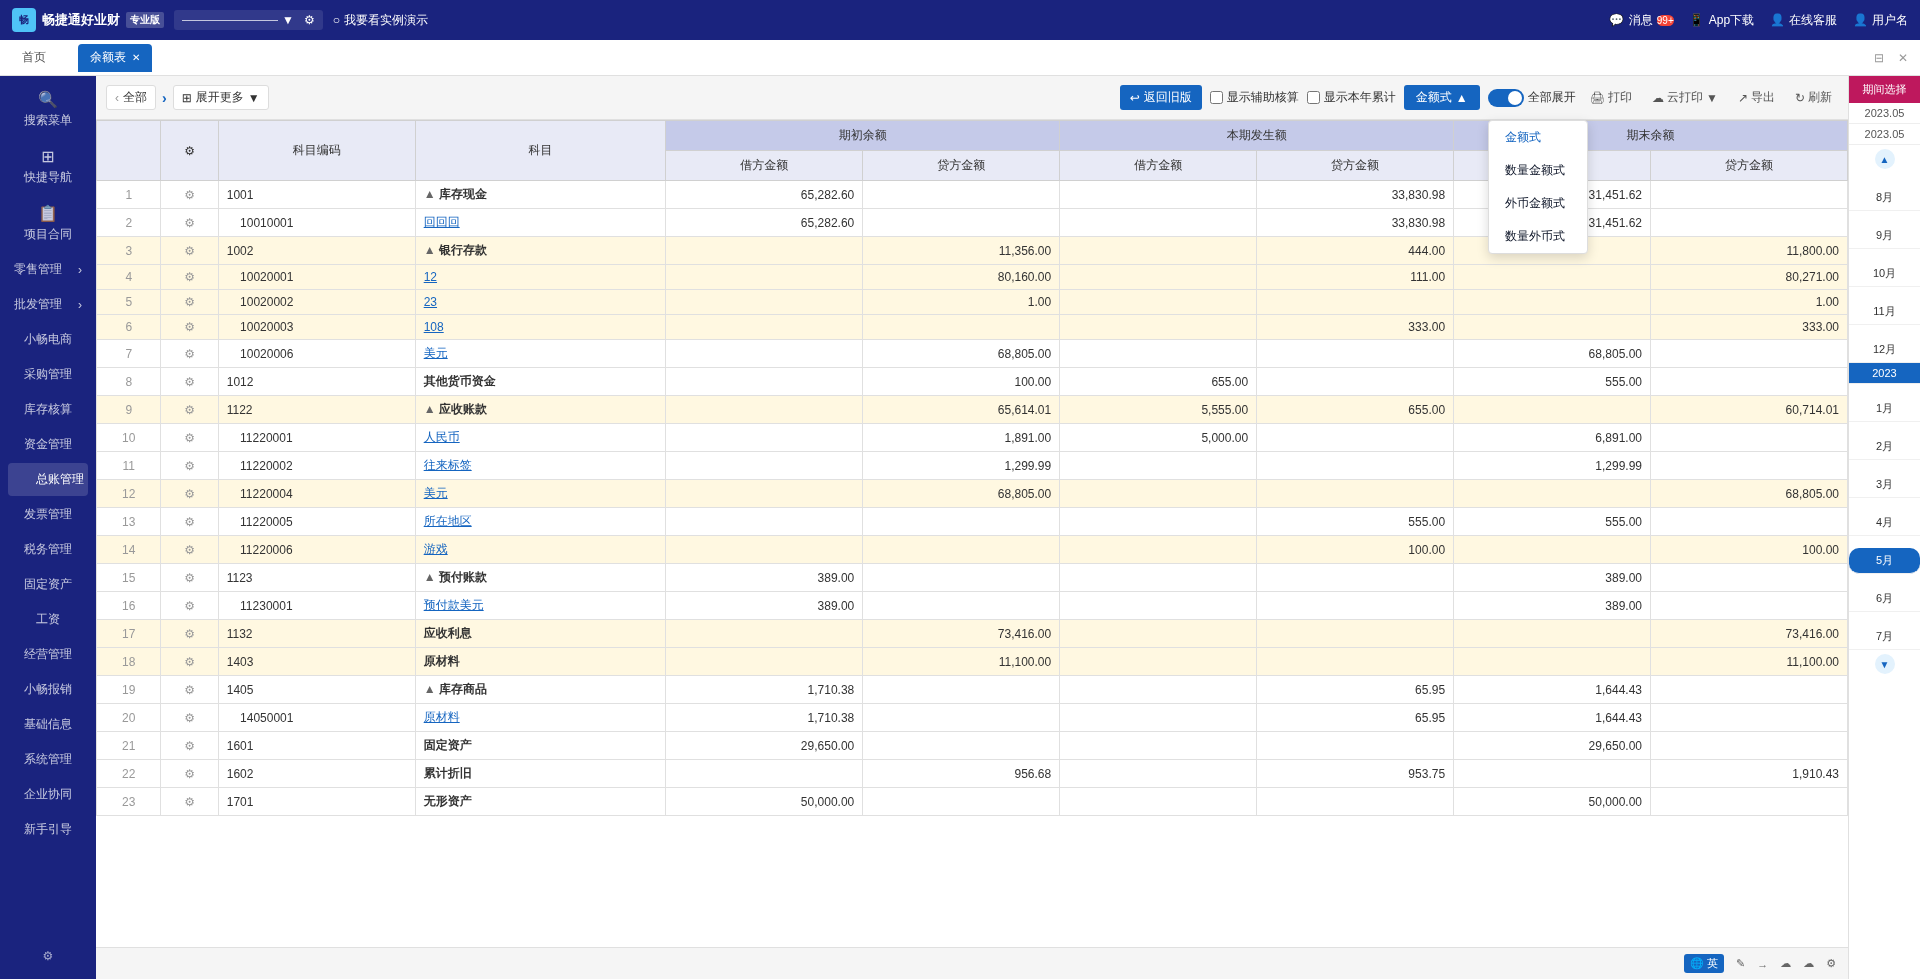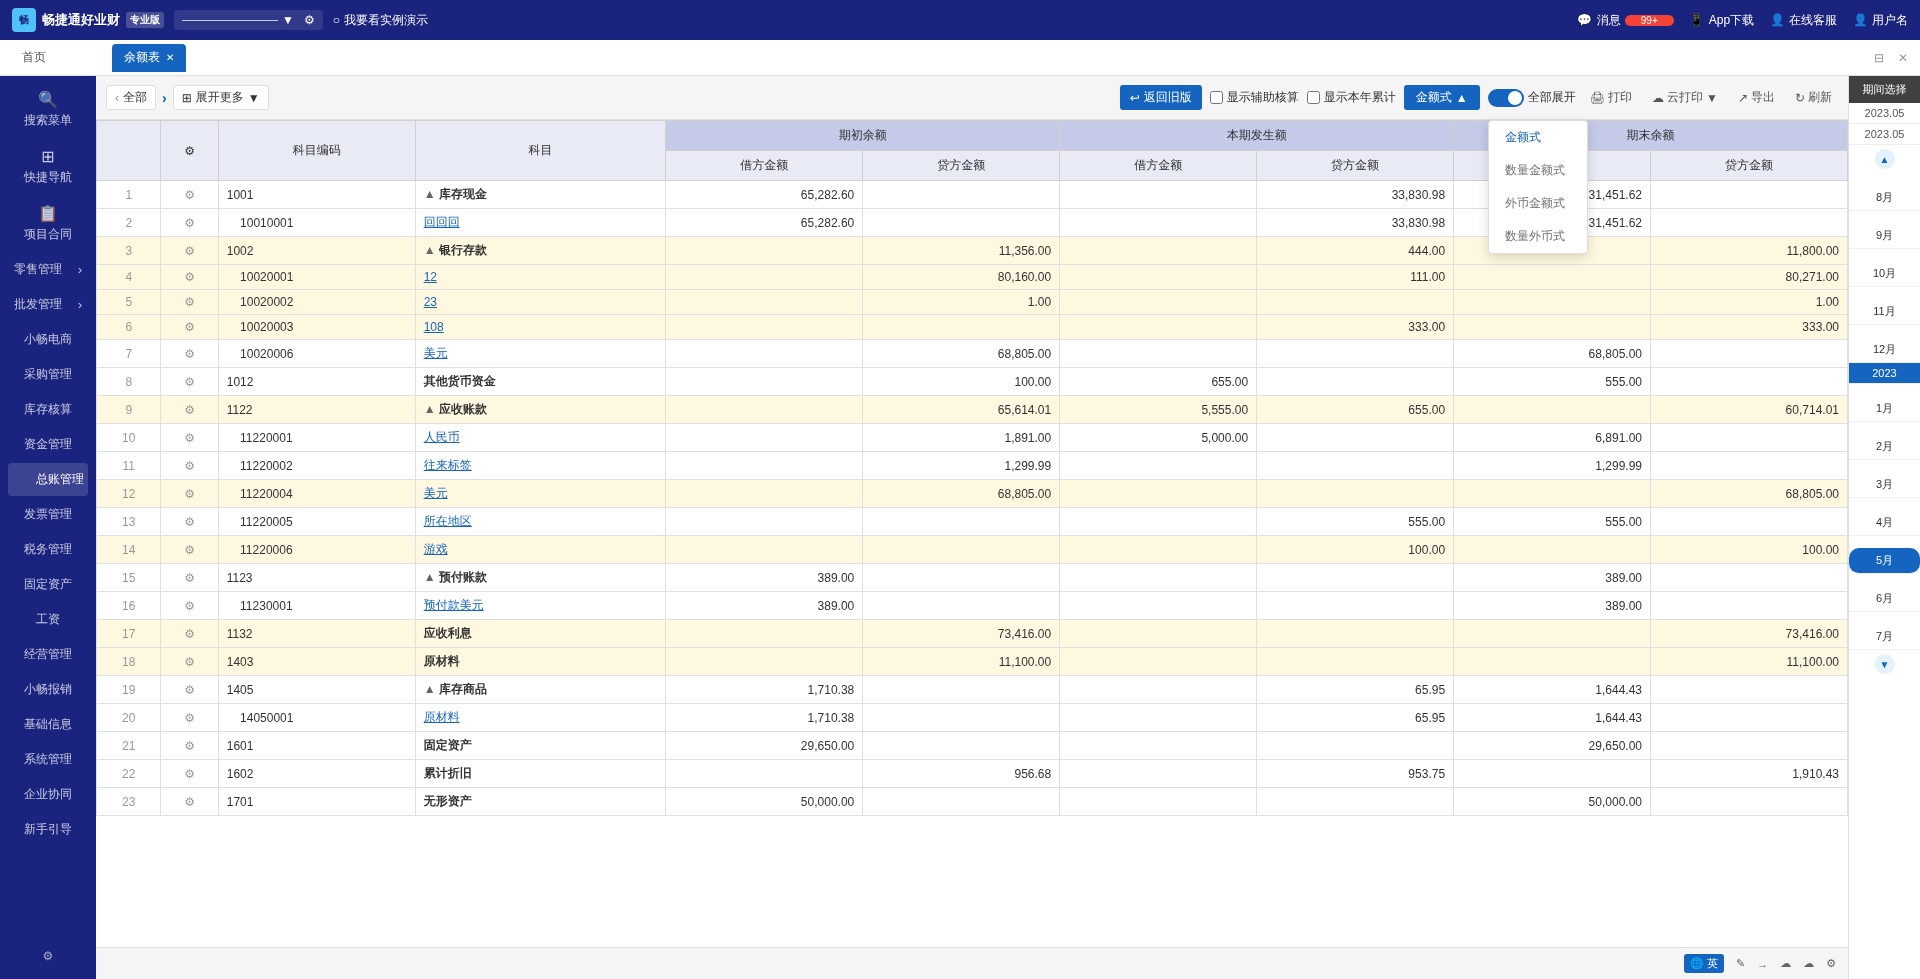--- a/index.html
+++ b/index.html
@@ -15,21 +15,21 @@
       color: #fff;
       justify-content: space-between;
     }
     .top-header-left { display: flex; align-items: center; gap: 10px; }
     .app-logo { display: flex; align-items: center; gap: 6px; font-size: 13px; font-weight: bold; }
     .app-logo-icon { width: 24px; height: 24px; background: #4fc3f7; border-radius: 4px; display: flex; align-items: center; justify-content: center; font-size: 10px; color: #1a237e; }
     .edition-badge { font-size: 10px; background: rgba(255,255,255,0.2); padding: 1px 4px; border-radius: 2px; }
     .company-selector { display: flex; align-items: center; gap: 4px; background: rgba(255,255,255,0.1); padding: 3px 8px; border-radius: 3px; cursor: pointer; }
     .top-header-right { display: flex; align-items: center; gap: 16px; font-size: 12px; }
     .header-action { display: flex; align-items: center; gap: 4px; cursor: pointer; }
-    .badge { background: #f44336; color: #fff; border-radius: 8px; padding: 0 16px; font-size: 10px; min-width: 16px; text-align: center; }
+    .badge { background: #f44336; color: #fff; border-radius: 8px; padding: 0 0; font-size: 10px; min-width: 16px; text-align: center; }
 
     
     .tab-bar {
       height: 36px;
       background: #fff;
       display: flex;
       align-items: center;
       padding: 0 0 0 10px;
       border-bottom: 1px solid #e0e0e0;
       gap: 20px;
@@ -41,21 +41,20 @@
       align-items: center;
       gap: 6px;
       border-radius: 4px 4px 0 0;
       cursor: pointer;
       font-size: 12px;
       color: #555;
     }
     .tab-item.active {
       background: #1565c0;
       color: #fff;
-      margin-left: 34px;
     }
     .tab-close { font-size: 10px; cursor: pointer; }
     .tab-bar-right { margin-left: auto; display: flex; align-items: center; gap: 6px; padding-right: 8px; }
     .window-btn { width: 18px; height: 18px; display: flex; align-items: center; justify-content: center; cursor: pointer; color: #999; }
 
     
     .main-layout { display: flex; height: calc(979px - 76px); }
 
     
     .sidebar {
@@ -179,37 +178,37 @@
       box-shadow: 0 4px 12px rgba(0,0,0,0.15);
       z-index: 100;
       min-width: 100px;
       top: 44px;
       right: 260px;
     }
     .dropdown-item {
       padding: 8px 16px;
       cursor: pointer;
       font-size: 12px;
-      color: #737373;
+      color: #0f172a;
     }
     .dropdown-item.active { color: #1565c0; }
 
     
     .right-panel {
       width: 72px;
       background: #fff;
       border-left: 1px solid #e0e0e0;
       display: flex;
       flex-direction: column;
       font-size: 11px;
       flex-shrink: 0;
       overflow: auto;
     }
     .period-title {
-      background: #404040;
+      background: #be185d;
       color: #fff;
       text-align: center;
       padding: 6px 4px;
       font-size: 11px;
       white-space: nowrap;
     }
     .period-year {
       text-align: center;
       padding: 4px 2px;
       color: #555;

